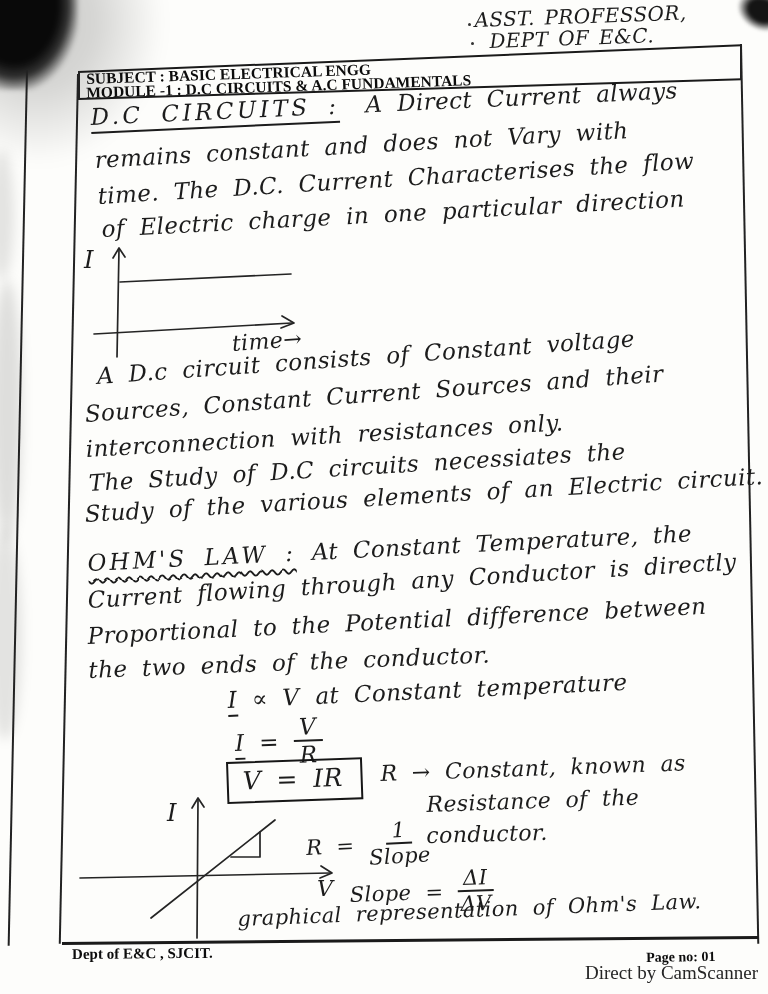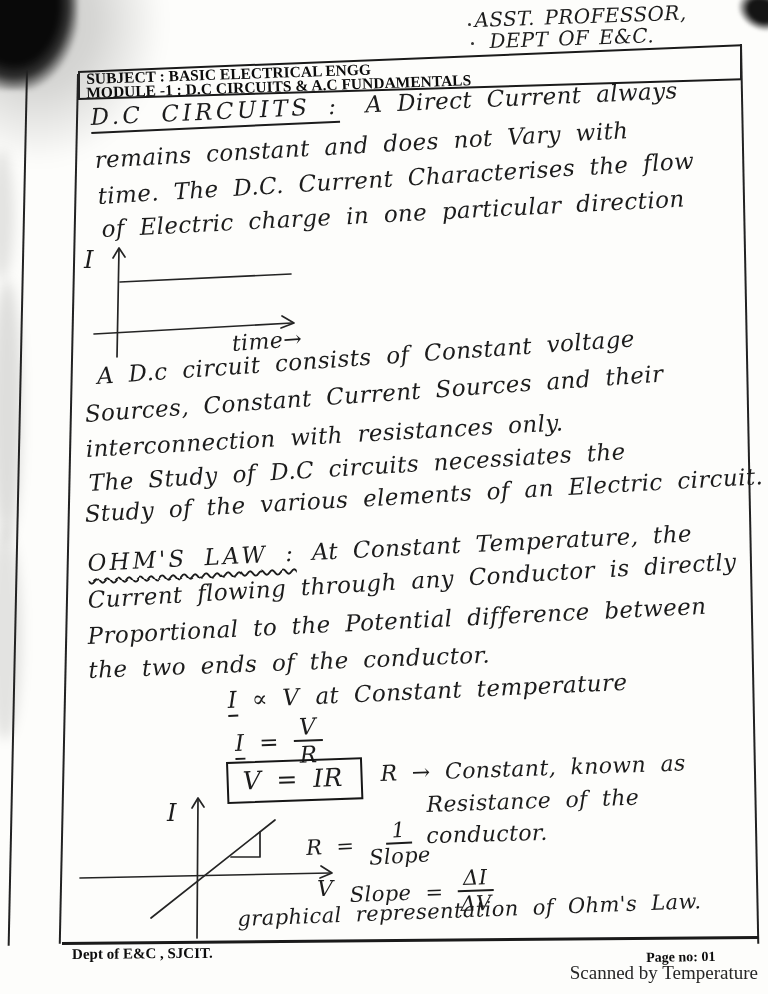--- a/index.html
+++ b/index.html
@@ -139,13 +139,13 @@
   <span class="frac">
     <span class="num">ΔI</span>
     <span class="den">ΔV</span>
   </span>
 </div>
 
 <div class="abs hw" style="left:237px;top:907px;font-size:21px;transform:rotate(-2.2deg);">graphical representation of Ohm's Law.</div>
 
 <div class="abs print" style="left:72px;top:946px;font-size:15px;transform:rotate(-0.5deg);">Dept of E&amp;C , SJCIT.</div>
 <div class="abs print" style="left:646px;top:950px;font-size:14px;transform:rotate(-1deg);">Page no: 01</div>
-<div class="abs" style="left:540px;top:962px;width:218px;text-align:right;font-family:'Liberation Serif',serif;font-size:19px;color:#262626;">Scanned by Temperature</div>
+<div class="abs" style="left:540px;top:962px;width:218px;text-align:right;font-family:'Liberation Serif',serif;font-size:19px;color:#262626;">Direct by CamScanner</div>
 
 </body></html>

